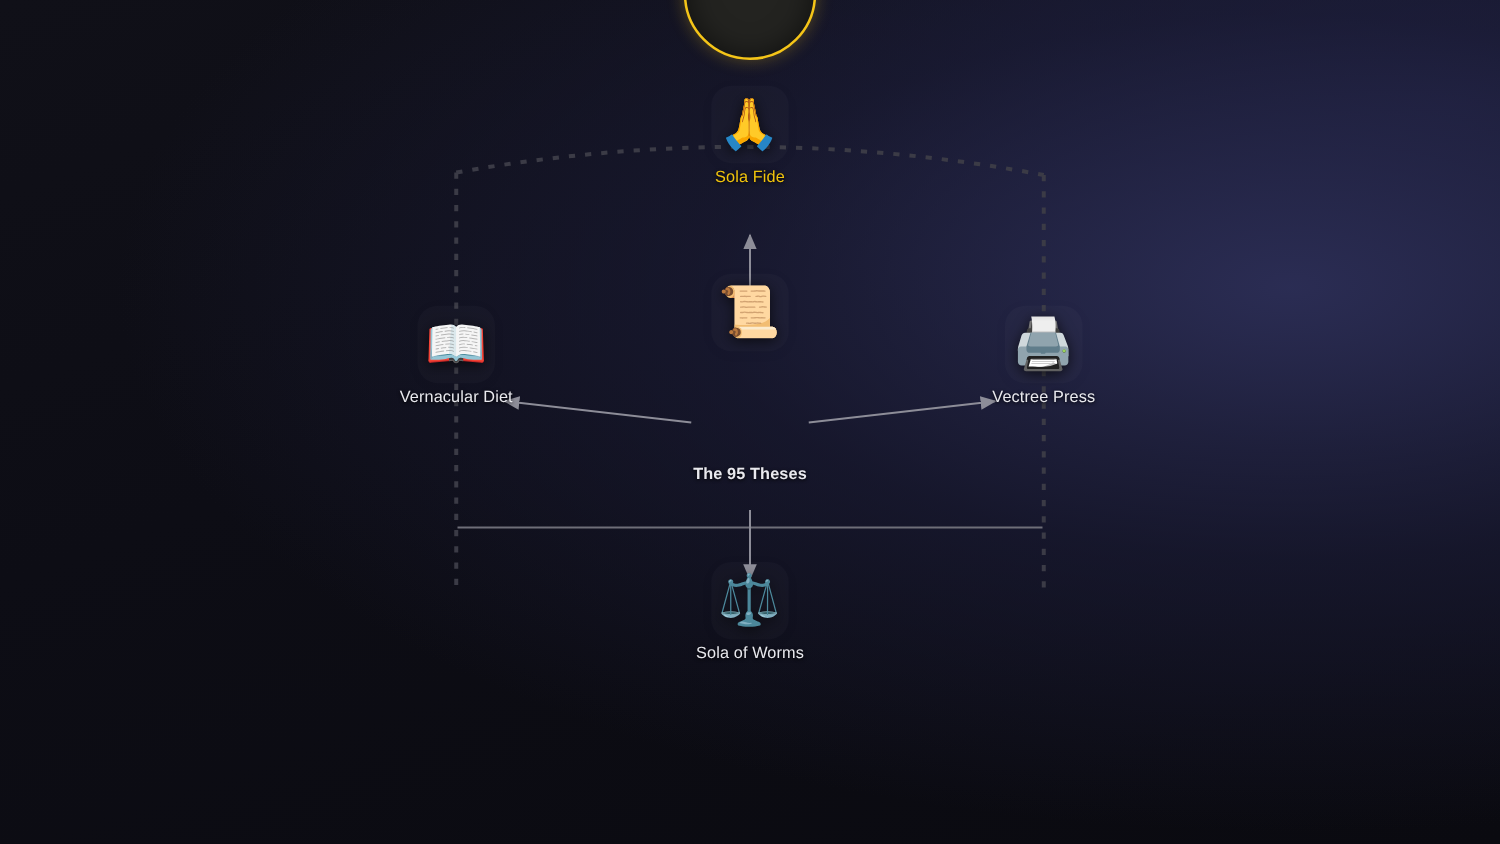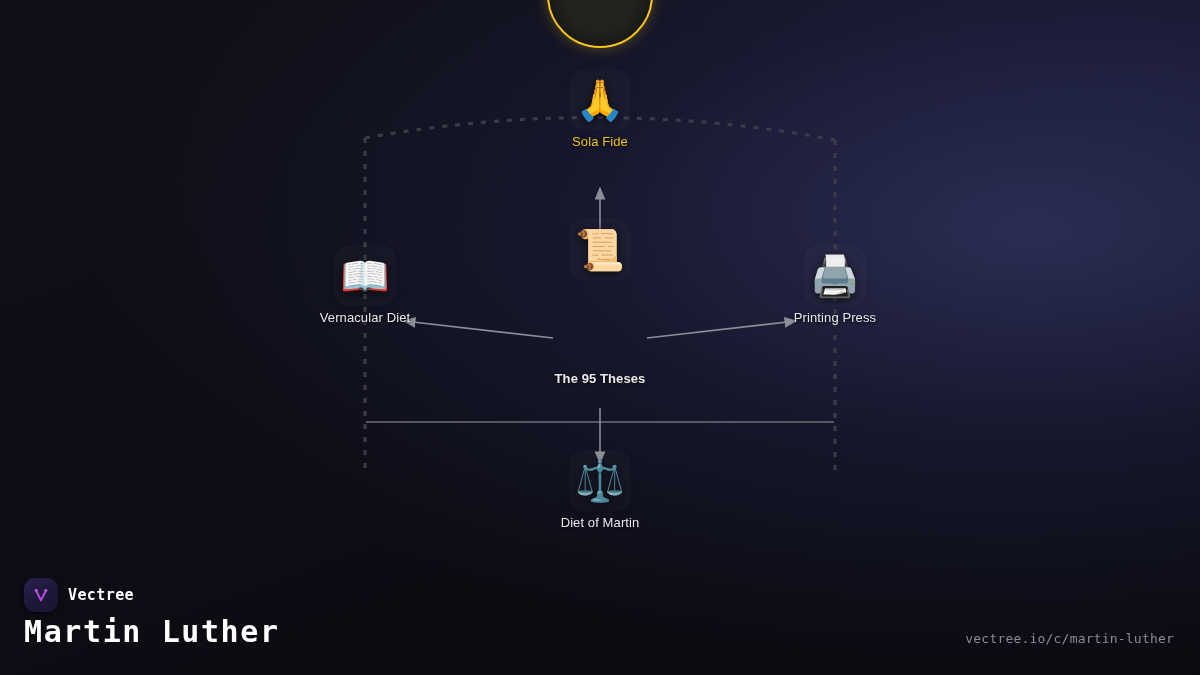--- a/index.html
+++ b/index.html
@@ -204,41 +204,24 @@
     <div class="glyph">
       <span>📜</span>
     </div>
     <div class="caption">The 95 Theses</div>
   </div>
 
   <div class="node" id="node-printing-press">
     <div class="glyph">
       <span>🖨️</span>
     </div>
-    <div class="caption">Printing Press</div>
+    <div class="caption">Vectree Press</div>
   </div>
 
   <div class="node" id="node-diet">
     <div class="glyph">
       <span>⚖️</span>
     </div>
-    <div class="caption">Diet of Martin</div>
-  </div>
-
-  <div id="footer">
-
-    <div id="brand-row">
-      <div id="brand-logo">
-        <svg width="20" height="20" viewBox="0 0 20 20" aria-hidden="true">
-          <circle cx="5.2" cy="5.6" r="1.5" fill="#d569f5"></circle>
-          <circle cx="14.8" cy="5.6" r="1.5" fill="#d569f5"></circle>
-          <path d="M5.2 5.8 L10 15.4 L14.8 5.8" fill="none" stroke="#b44ae0" stroke-width="2" stroke-linecap="round" stroke-linejoin="round"></path>
-        </svg>
-      </div>
-      <div id="brand-name">Vectree</div>
-    </div>
-
-    <div id="page-title">Martin Luther</div>
-
-    <div id="footer-url">vectree.io/c/martin-luther</div>
-  </div>
+    <div class="caption">Sola of Worms</div>
+  </div>
+
 
 </div>
 
 </body></html>

